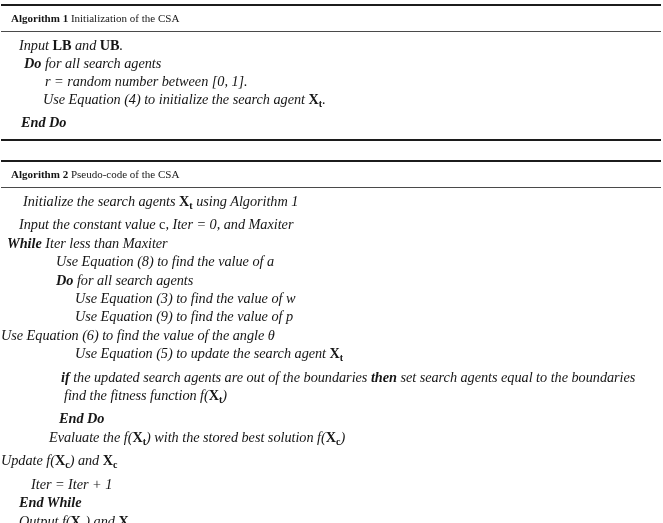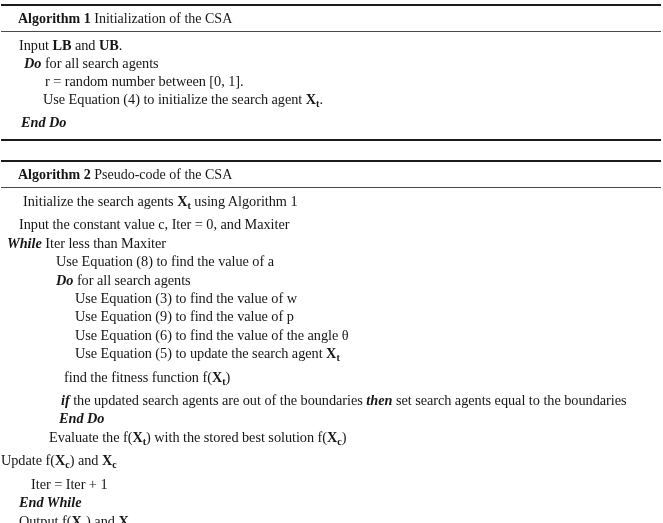--- a/index.html
+++ b/index.html
@@ -25,36 +25,36 @@
     height: 0;
     border-top: 2.2px solid var(--rule, #1c1c1c);
   }
   .rule-thin {
     height: 0;
     border-top: 1.3px solid #4a4a4a;
   }
   .algo-title {
     height: 25px;
     line-height: 25px;
-    padding-left: 17px;
-    font-size: 14px;
+    padding-left: 10px;
+    font-size: 11px;
     font-style: normal;
     white-space: pre;
   }
   .algo-title .t-label { font-weight: bold; }
   .algo-body {
     font-size: 14.3px;
     letter-spacing: -0.05px;
   }
   .algo-body-1 { padding-top: 4px; padding-bottom: 8px; }
   .algo-body-1 .line { line-height: 18px; }
   .algo-body-2 { padding-top: 4px; padding-bottom: 6px; }
   .algo-body-2 .line { line-height: 18.4px; }
   .line { white-space: pre; }
-  .seg-i  { }
+  .seg-i  { font-style: italic; }
   .seg-bi { font-style: italic; font-weight: bold; }
   .seg-b  { font-style: normal; font-weight: bold; }
   .seg-r  { font-style: normal; }
   .seg-sub {
     font-style: normal;
     font-weight: bold;
     font-size: 10px;
     vertical-align: -3px;
     letter-spacing: 0;
   }
@@ -86,24 +86,24 @@
     <div class="algo-title"><span class="t-label">Algorithm 2</span><span class="t-rest"> Pseudo-code of the CSA</span></div>
     <div class="rule-thin"></div>
     <div class="algo-body algo-body-2">
         <div class="line" style="padding-left: 22px;"><span class="seg-i">Initialize the search agents </span><span class="seg-b">X</span><span class="seg-sub">t</span><span class="seg-i"> using Algorithm 1</span></div>
         <div class="line" style="padding-left: 18px;"><span class="seg-i">Input the constant value </span><span class="seg-r">c</span><span class="seg-i">, Iter = 0, and Maxiter</span></div>
         <div class="line" style="padding-left: 6px;"><span class="seg-bi">While</span><span class="seg-i"> Iter less than Maxiter</span></div>
         <div class="line" style="padding-left: 55px;"><span class="seg-i">Use Equation (8) to find the value of a</span></div>
         <div class="line" style="padding-left: 55px;"><span class="seg-bi">Do</span><span class="seg-i"> for all search agents</span></div>
         <div class="line" style="padding-left: 74px;"><span class="seg-i">Use Equation (3) to find the value of w</span></div>
         <div class="line" style="padding-left: 74px;"><span class="seg-i">Use Equation (9) to find the value of p</span></div>
-        <div class="line" style="padding-left: 74px;"><span class="seg-i">Use Equation (6) to find the value of the angle θ</span></div>
+        <div class="line" style=""><span class="seg-i">Use Equation (6) to find the value of the angle θ</span></div>
         <div class="line" style="padding-left: 74px;"><span class="seg-i">Use Equation (5) to update the search agent </span><span class="seg-b">X</span><span class="seg-sub">t</span></div>
+        <div class="line" style="padding-left: 60px;"><span class="seg-bi">if</span><span class="seg-i"> the updated search agents are out of the boundaries </span><span class="seg-bi">then</span><span class="seg-i"> set search agents equal to the boundaries</span></div>
         <div class="line" style="padding-left: 63px;"><span class="seg-i">find the fitness function f(</span><span class="seg-b">X</span><span class="seg-sub">t</span><span class="seg-i">)</span></div>
-        <div class="line" style="padding-left: 60px;"><span class="seg-bi">if</span><span class="seg-i"> the updated search agents are out of the boundaries </span><span class="seg-bi">then</span><span class="seg-i"> set search agents equal to the boundaries</span></div>
         <div class="line" style="padding-left: 58px;"><span class="seg-bi">End Do</span></div>
         <div class="line" style="padding-left: 48px;"><span class="seg-i">Evaluate the f(</span><span class="seg-b">X</span><span class="seg-sub">t</span><span class="seg-i">) with the stored best solution f(</span><span class="seg-b">X</span><span class="seg-sub">c</span><span class="seg-i">)</span></div>
         <div class="line" style=""><span class="seg-i">Update f(</span><span class="seg-b">X</span><span class="seg-sub">c</span><span class="seg-i">) and </span><span class="seg-b">X</span><span class="seg-sub">c</span></div>
         <div class="line" style="padding-left: 30px;"><span class="seg-i">Iter = Iter + 1</span></div>
         <div class="line" style="padding-left: 18px;"><span class="seg-bi">End While</span></div>
         <div class="line" style="padding-left: 18px;"><span class="seg-i">Output f(</span><span class="seg-b">X</span><span class="seg-sub">c</span><span class="seg-i">) and </span><span class="seg-b">X</span><span class="seg-sub">c</span></div>
       </div>
 
   </section>
 

